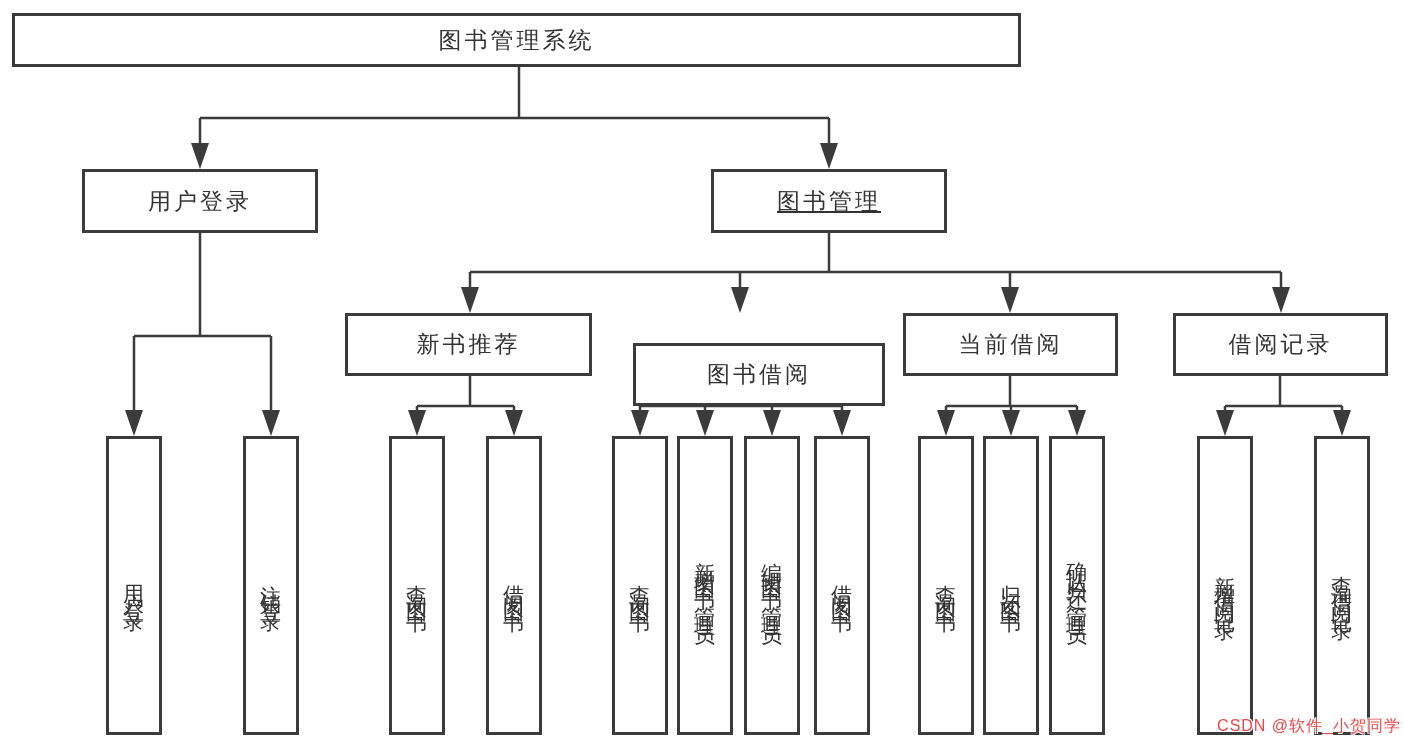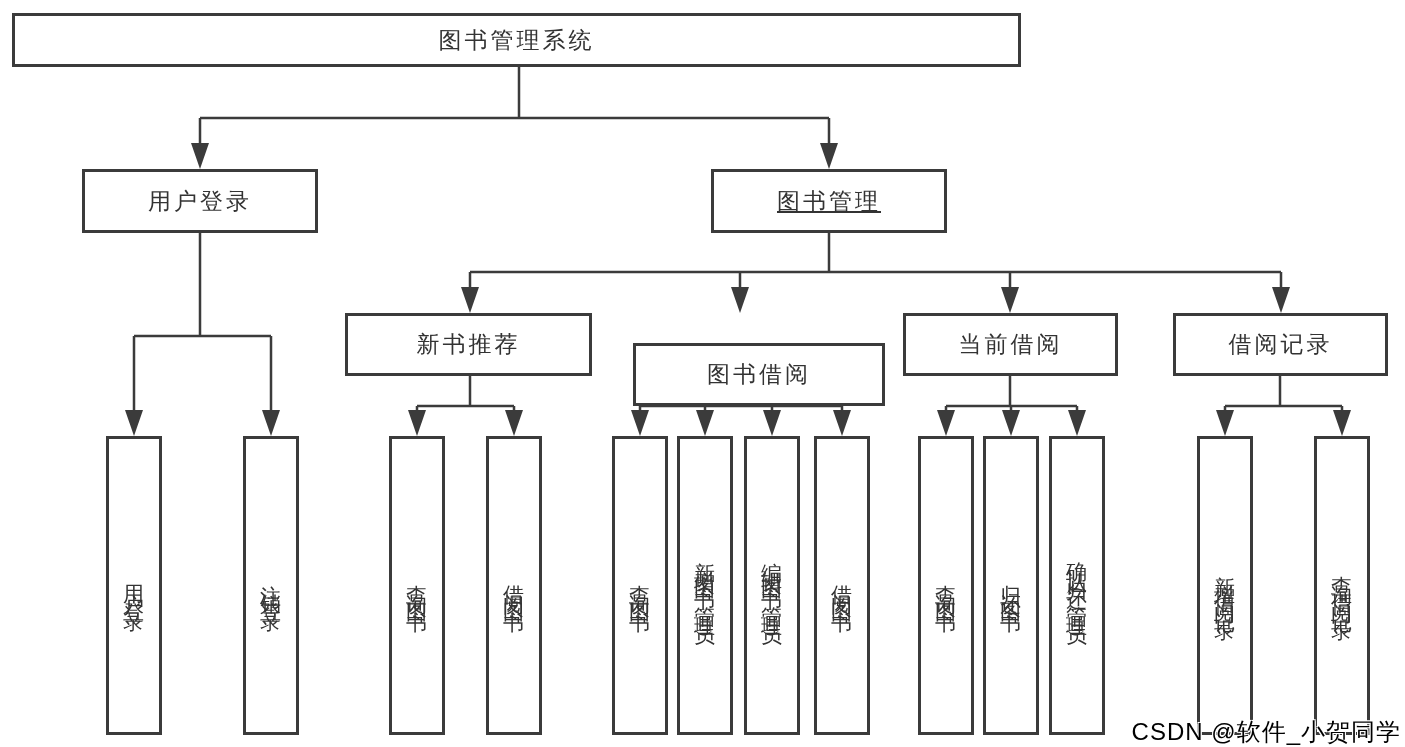--- a/index.html
+++ b/index.html
@@ -41,23 +41,23 @@
     letter-spacing: 9px;
     line-height: 1.1;
     color: #333333;
     white-space: nowrap;
   }
   .watermark {
     position: absolute;
     right: 4px;
     top: 716px;
     z-index: 5;
-    font-size: 24px;
+    font-size: 16px;
     letter-spacing: 1px;
-    color: #000000;
+    color: #ef4444;
     text-shadow: -1px -1px 0 #ffffff, 1px -1px 0 #ffffff, -1px 1px 0 #ffffff, 1px 1px 0 #ffffff;
     white-space: nowrap;
   }
 </style>
 </head>
 <body>
 
 <div class="canvas">
 
   <svg class="connectors" viewBox="0 0 1405 747" xmlns="http://www.w3.org/2000/svg">

